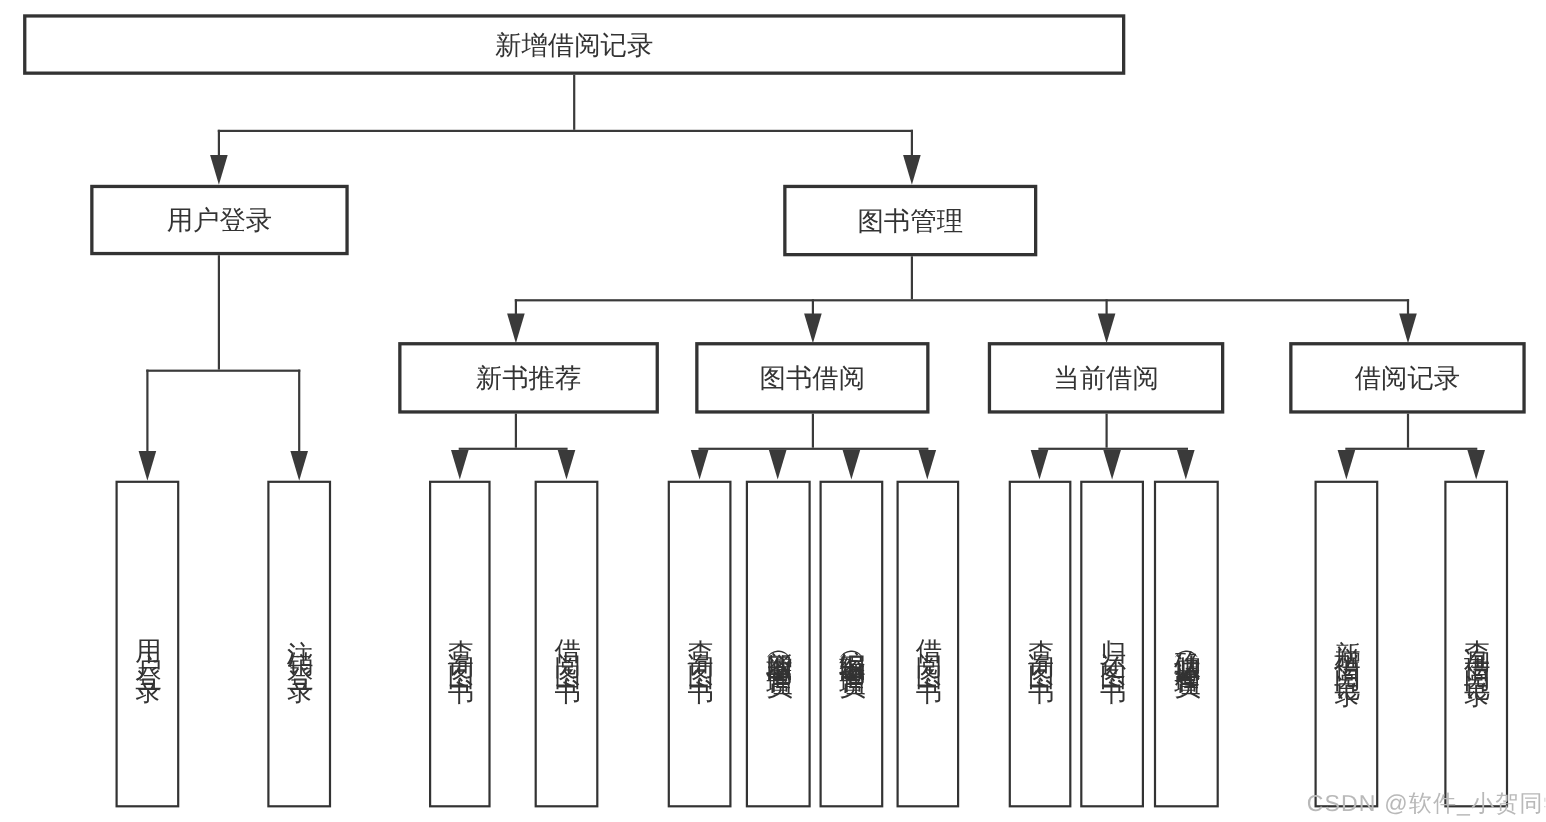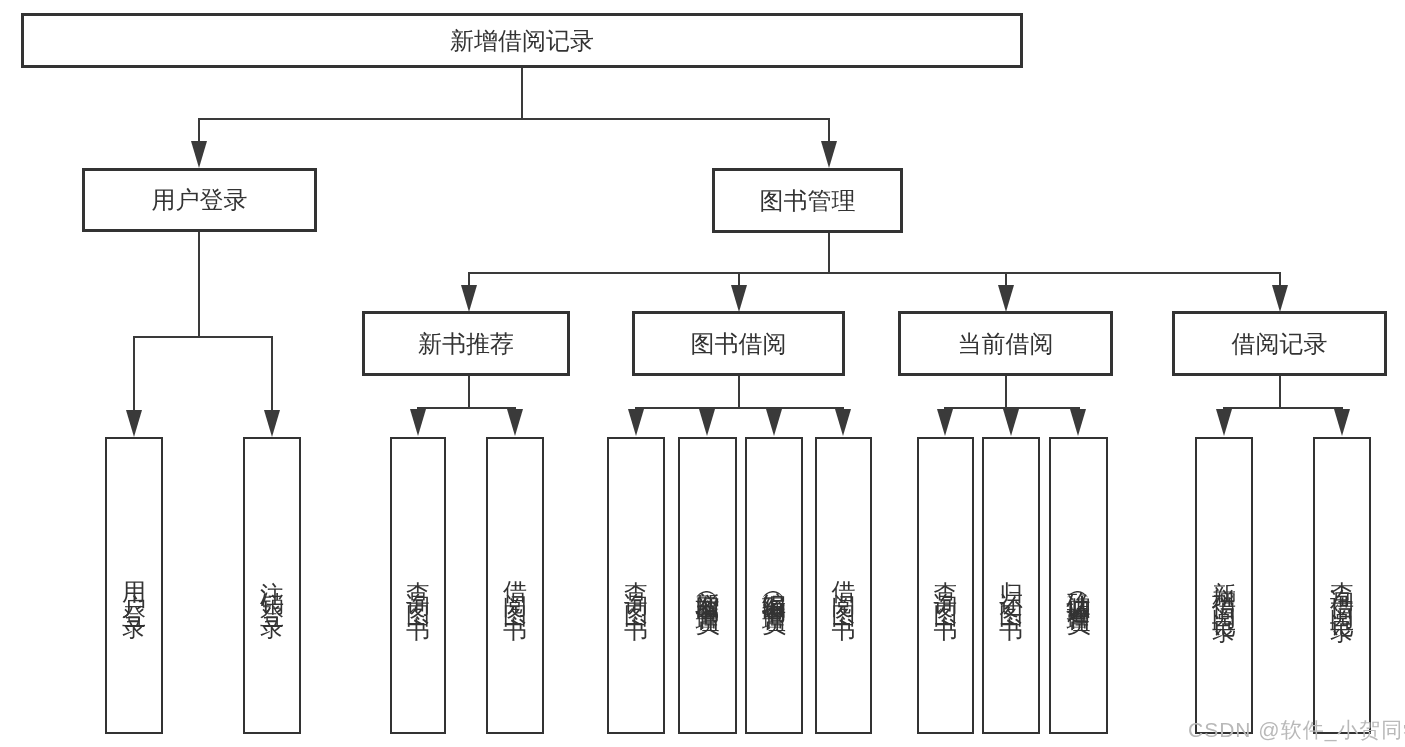--- a/index.html
+++ b/index.html
@@ -41,41 +41,41 @@
   <div class="box" style="left:21px;top:13px;width:1002px;height:55px;">新增借阅记录</div>
 
   <div class="vline" style="left:521px;top:68px;height:50px;"></div>
   <div class="hline" style="left:198px;top:118px;width:632px;"></div>
   <div class="vline" style="left:198px;top:118px;height:30px;"></div>
   <div class="vline" style="left:828px;top:118px;height:30px;"></div>
   <div class="arrow" style="left:191px;top:141px;"></div>
   <div class="arrow" style="left:821px;top:141px;"></div>
 
   <div class="box" style="left:82px;top:168px;width:235px;height:64px;">用户登录</div>
-  <div class="box" style="left:712px;top:168px;width:191px;height:65px;">图书管理</div>
+  <div class="box" style="left:712px;top:168px;width:231px;height:65px;">图书管理</div>
 
   <div class="vline" style="left:198px;top:232px;height:104px;"></div>
   <div class="hline" style="left:133px;top:336px;width:140px;"></div>
   <div class="vline" style="left:133px;top:336px;height:78px;"></div>
   <div class="vline" style="left:271px;top:336px;height:78px;"></div>
   <div class="arrow" style="left:126px;top:410px;"></div>
   <div class="arrow" style="left:264px;top:410px;"></div>
 
   <div class="vline" style="left:828px;top:233px;height:39px;"></div>
   <div class="hline" style="left:468px;top:272px;width:813px;"></div>
   <div class="vline" style="left:468px;top:272px;height:15px;"></div>
   <div class="vline" style="left:738px;top:272px;height:15px;"></div>
   <div class="vline" style="left:1005px;top:272px;height:15px;"></div>
   <div class="vline" style="left:1279px;top:272px;height:15px;"></div>
   <div class="arrow" style="left:461px;top:285px;"></div>
   <div class="arrow" style="left:731px;top:285px;"></div>
   <div class="arrow" style="left:998px;top:285px;"></div>
   <div class="arrow" style="left:1272px;top:285px;"></div>
 
-  <div class="box" style="left:362px;top:311px;width:208px;height:65px;">新书推荐</div>
+  <div class="box" style="left:362px;top:311px;width:237px;height:65px;">新书推荐</div>
   <div class="box" style="left:898px;top:311px;width:215px;height:65px;">当前借阅</div>
   <div class="box" style="left:632px;top:311px;width:213px;height:65px;">图书借阅</div>
   <div class="box" style="left:1172px;top:311px;width:215px;height:65px;">借阅记录</div>
 
   <div class="vline" style="left:468px;top:376px;height:31px;"></div>
   <div class="hline" style="left:417px;top:407px;width:99px;"></div>
   <div class="arrow" style="left:410px;top:409px;"></div>
   <div class="arrow" style="left:507px;top:409px;"></div>
 
   <div class="vline" style="left:738px;top:376px;height:31px;"></div>

